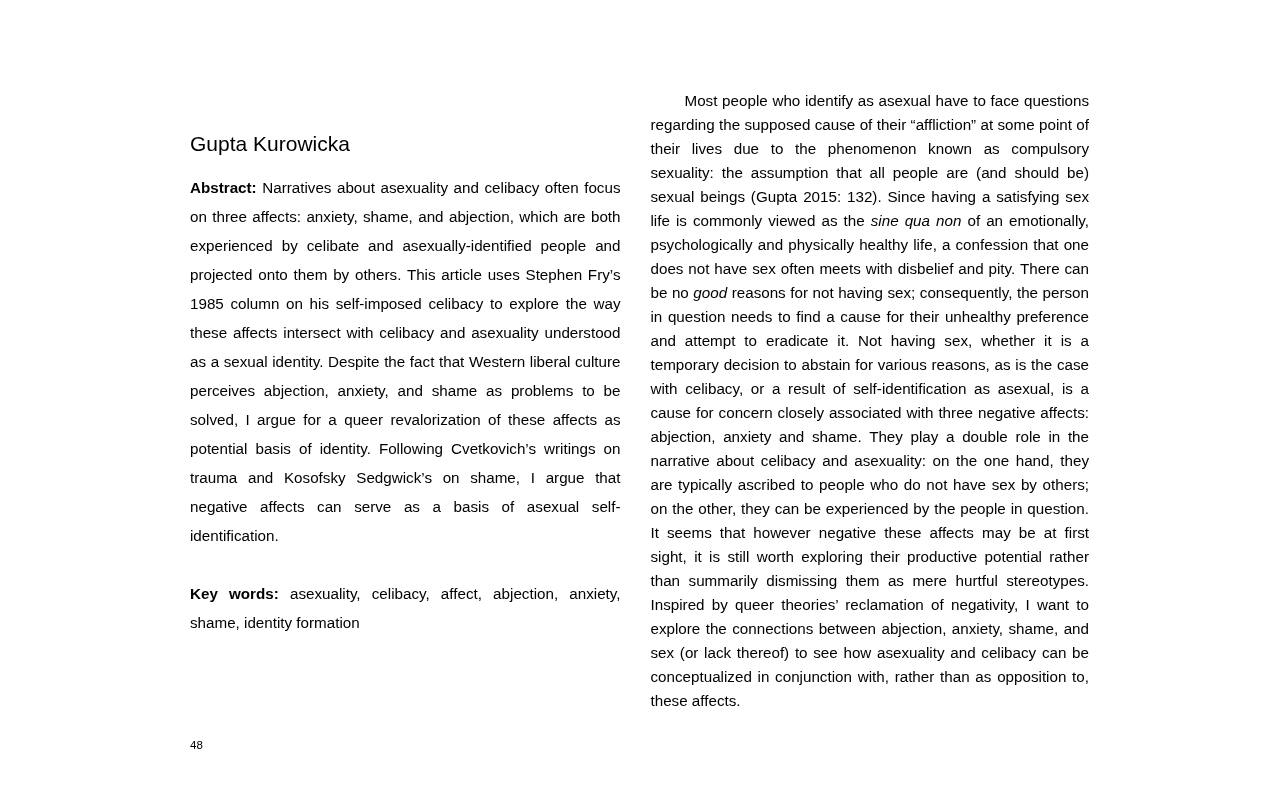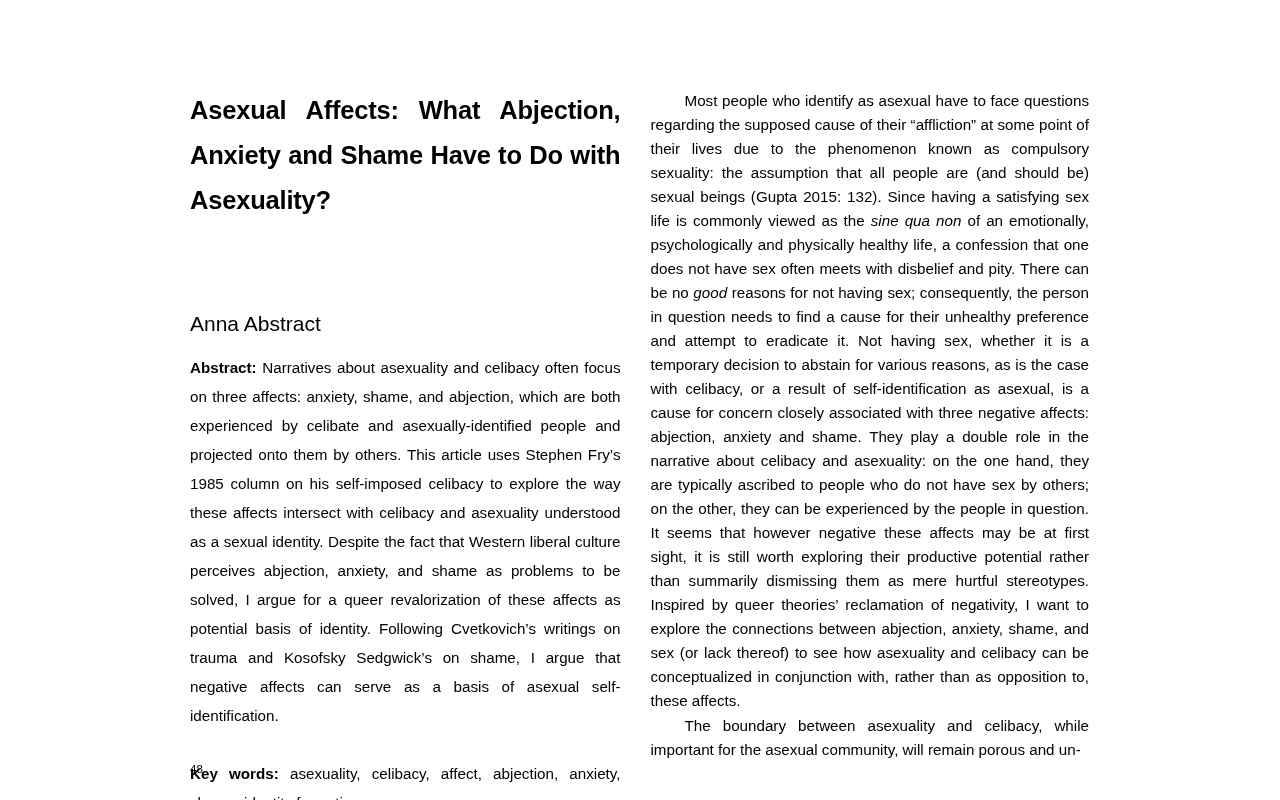--- a/index.html
+++ b/index.html
@@ -72,21 +72,21 @@
     line-height: 29px;
     text-align: justify;
     text-justify: inter-word;
   }
   .keywords .lead {
     font-weight: bold;
   }
   .folio {
     position: absolute;
     left: 190px;
-    top: 762px;
+    top: 738px;
     font-size: 11.5px;
     line-height: 14px;
     color: #000;
   }
   .body-par {
     font-size: 15.2px;
     line-height: 24px;
     text-align: justify;
     text-justify: inter-word;
     margin: 1px;
@@ -104,32 +104,30 @@
   em { font-style: italic; }
 </style>
 </head>
 <body>
 
 <div class="page">
 
   <div class="columns">
 
     <div class="col col-left">
-      <h1 class="article-title">Asexual Affects: What Abjection, Anxiety and Shame Have to Do with Asexuality?</h1>
 
-      <div class="author">Anna Abstract</div>
+      <div class="author">Gupta Kurowicka</div>
 
       <p class="abstract"><span class="lead">Abstract:</span><span> Narratives about asexuality and celibacy often focus on three affects: anxiety, shame, and abjection, which are both experienced by celibate and asexually-identified people and projected onto them by others. This article uses Stephen Fry’s 1985 column on his self-imposed celibacy to explore the way these affects intersect with celibacy and asexuality understood as a sexual identity. Despite the fact that Western liberal culture perceives abjection, anxiety, and shame as problems to be solved, I argue for a queer revalorization of these affects as potential basis of identity. Following Cvetkovich’s writings on trauma and Kosofsky Sedgwick’s on shame, I argue that negative affects can serve as a basis of asexual self-identification.</span></p>
 
       <p class="keywords"><span class="lead">Key words:</span><span> asexuality, celibacy, affect, abjection, anxiety, shame, identity formation</span></p>
     </div>
 
     <div class="col col-right">
       <p class="body-par indent"><span>Most people who identify as asexual have to face questions regarding the supposed cause of their “affliction” at some point of their lives due to the phenomenon known as compulsory sexuality: the assumption that all people are (and should be) sexual beings (Gupta 2015: 132). Since having a satisfying sex life is commonly viewed as the </span><em>sine qua non</em><span> of an emotionally, psychologically and physically healthy life, a confession that one does not have sex often meets with disbelief and pity. There can be no </span><em>good</em><span> reasons for not having sex; consequently, the person in question needs to find a cause for their unhealthy preference and attempt to eradicate it. Not having sex, whether it is a temporary decision to abstain for various reasons, as is the case with celibacy, or a result of self-identification as asexual, is a cause for concern closely associated with three negative affects: abjection, anxiety and shame. They play a double role in the narrative about celibacy and asexuality: on the one hand, they are typically ascribed to people who do not have sex by others; on the other, they can be experienced by the people in question. It seems that however negative these affects may be at first sight, it is still worth exploring their productive potential rather than summarily dismissing them as mere hurtful stereotypes. Inspired by queer theories’ reclamation of negativity, I want to explore the connections between abjection, anxiety, shame, and sex (or lack thereof) to see how asexuality and celibacy can be conceptualized in conjunction with, rather than as opposition to, these affects.</span></p>
 
-      <p class="body-par indent">The boundary between asexuality and celibacy, while important for the asexual community, will remain porous and un-</p>
     </div>
 
   </div>
 
   <div class="folio">48</div>
 
 </div>
 
 </body></html>

